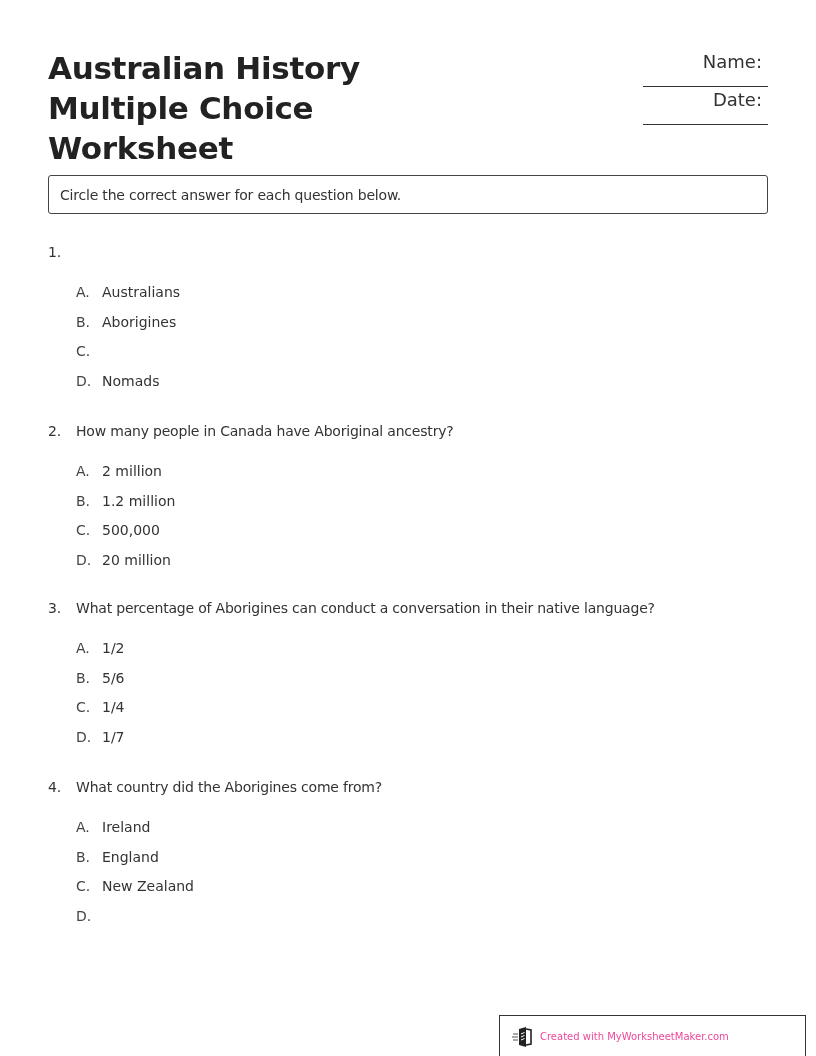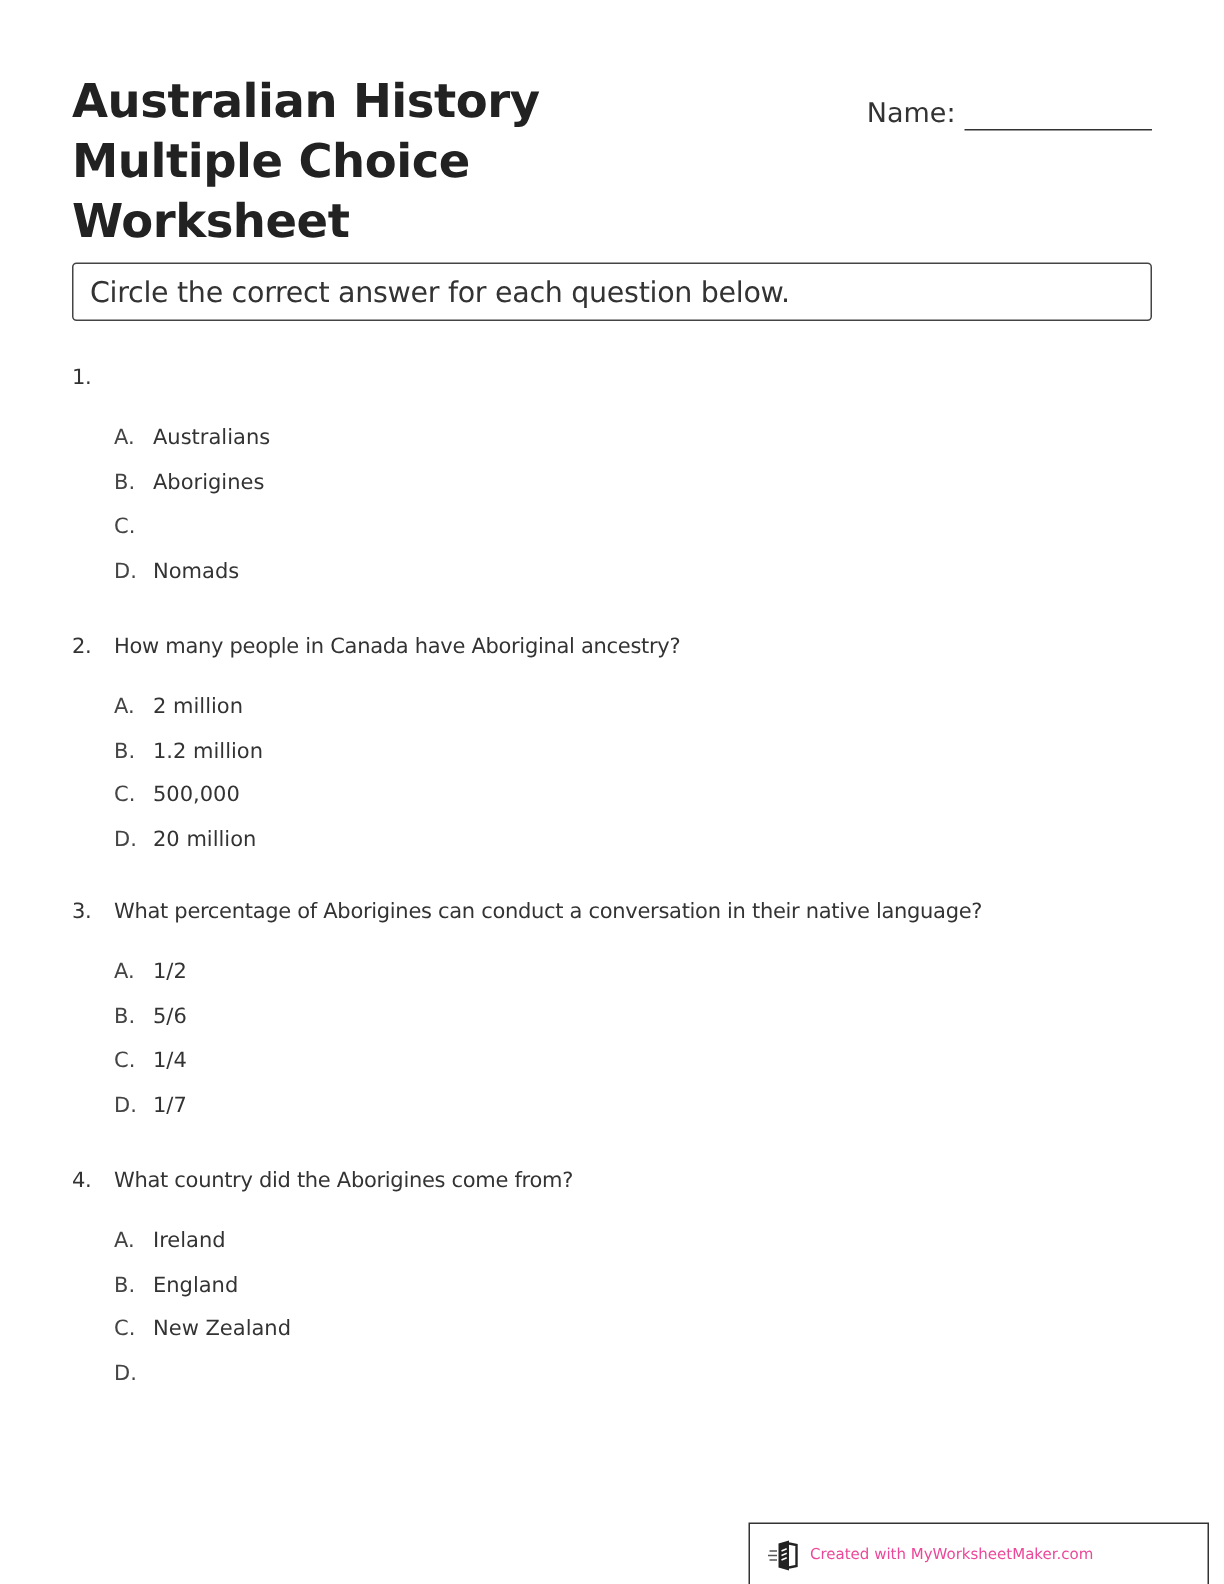--- a/index.html
+++ b/index.html
@@ -29,20 +29,21 @@
       position: absolute;
       right: 48px;
       top: 50px;
       width: 200px;
     }
     .meta-row {
       display: flex;
       justify-content: flex-end;
       align-items: flex-end;
       height: 38px;
+      flex-direction: column;
     }
     .meta-label {
       font-size: 18px;
       color: #333333;
       margin-right: 6px;
       line-height: 24px;
     }
     .meta-line {
       width: 125px;
       border-bottom: 1.5px solid #333333;
@@ -53,21 +54,21 @@
       position: absolute;
       left: 48px;
       top: 175px;
       width: 720px;
       height: 39px;
       border: 1.5px solid #444444;
       border-radius: 3px;
       padding: 0 11px;
       display: flex;
       align-items: center;
-      font-size: 19px;
+      font-size: 14px;
       color: #333333;
       letter-spacing: -0.2px;
     }
     .question {
       position: absolute;
       left: 48px;
       width: 720px;
     }
     .q-stem {
       display: flex;
@@ -117,20 +118,24 @@
     }
   </style>
 </head>
 <body>
 
 <h1 class="title">Australian History Multiple Choice Worksheet</h1>
 
 <div class="meta">
   <div class="meta-row">
     <span class="meta-label">Name:</span>
+    <span class="meta-line"></span>
+  </div>
+  <div class="meta-row">
+    <span class="meta-label">Date:</span>
     <span class="meta-line"></span>
   </div>
 </div>
 
 <div class="instructions">Circle the correct answer for each question below.</div>
 
 <div class="question" style="top:242px;">
   <div class="q-stem">
     <span class="q-num">1.</span>
   </div>

